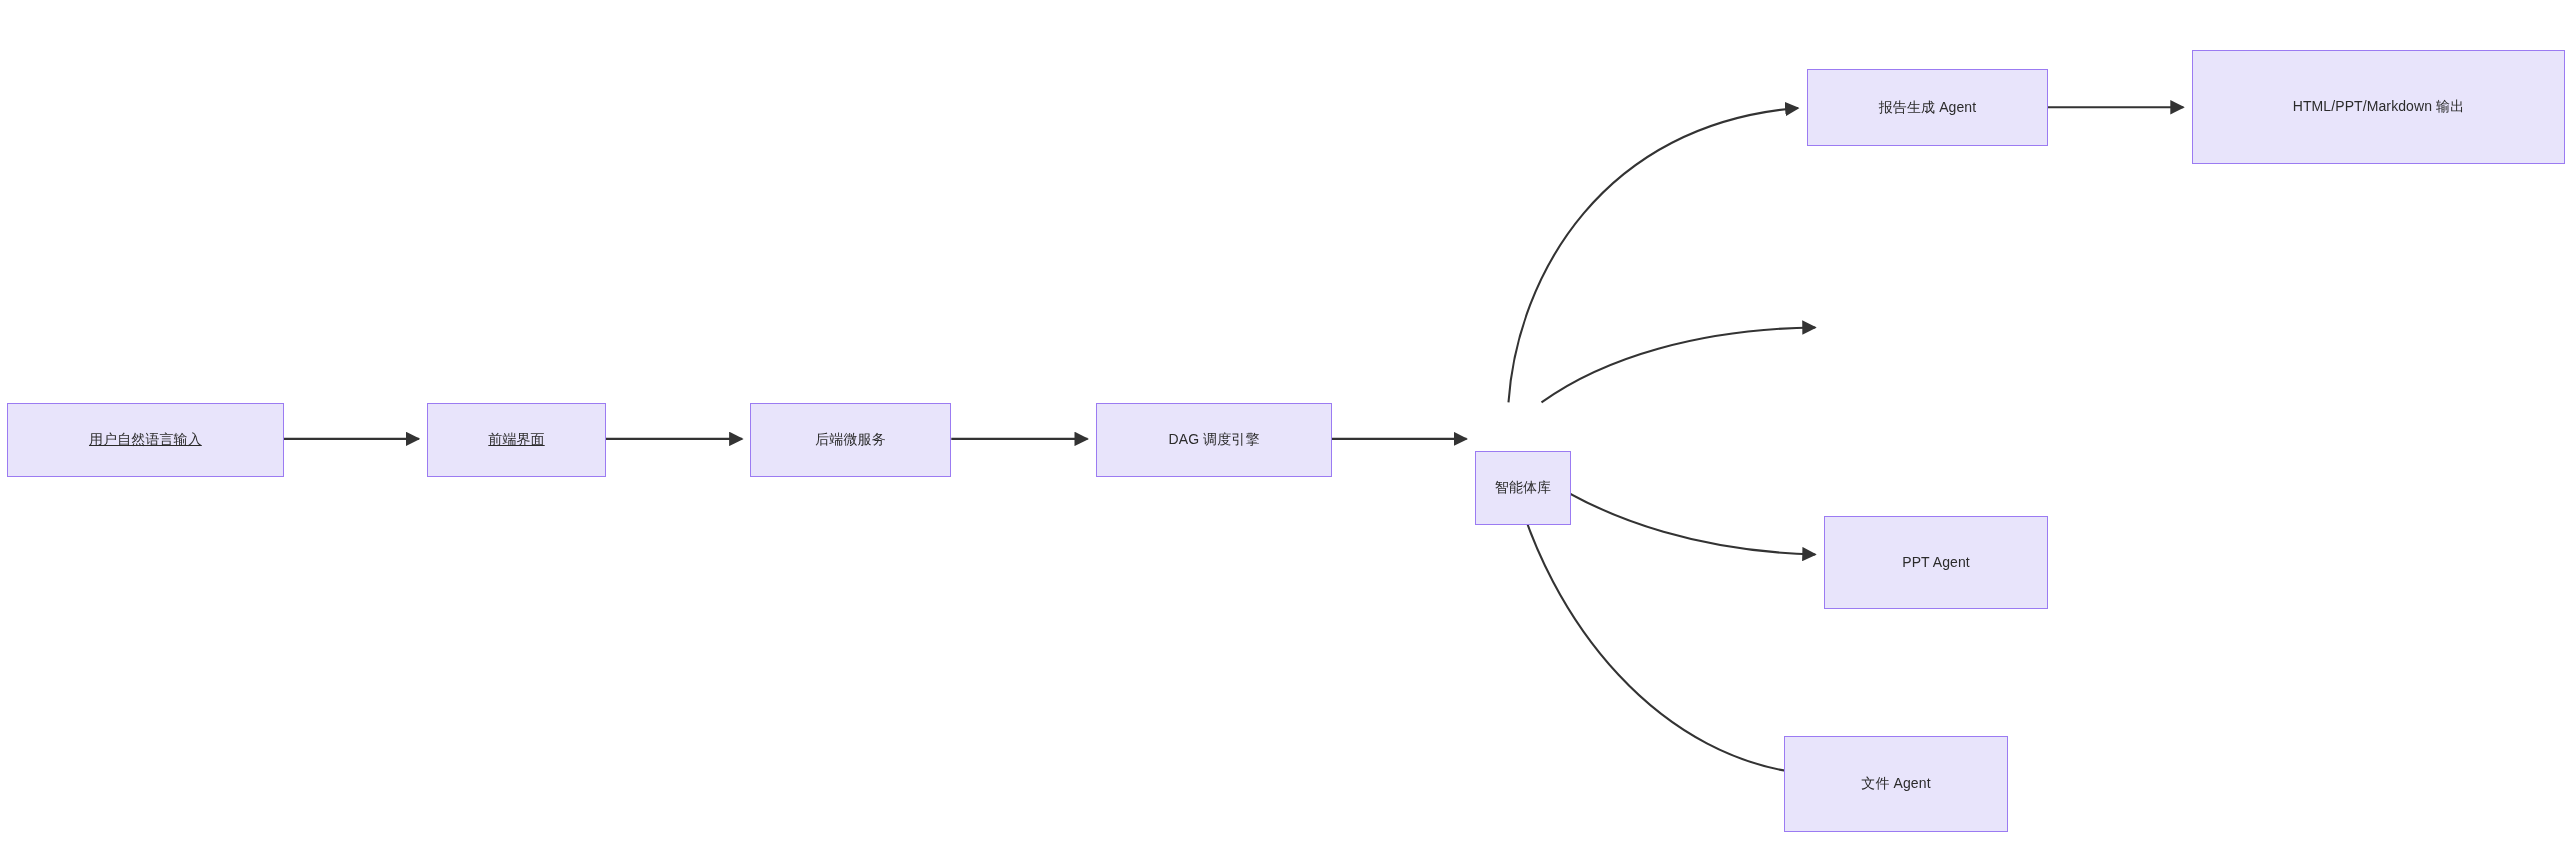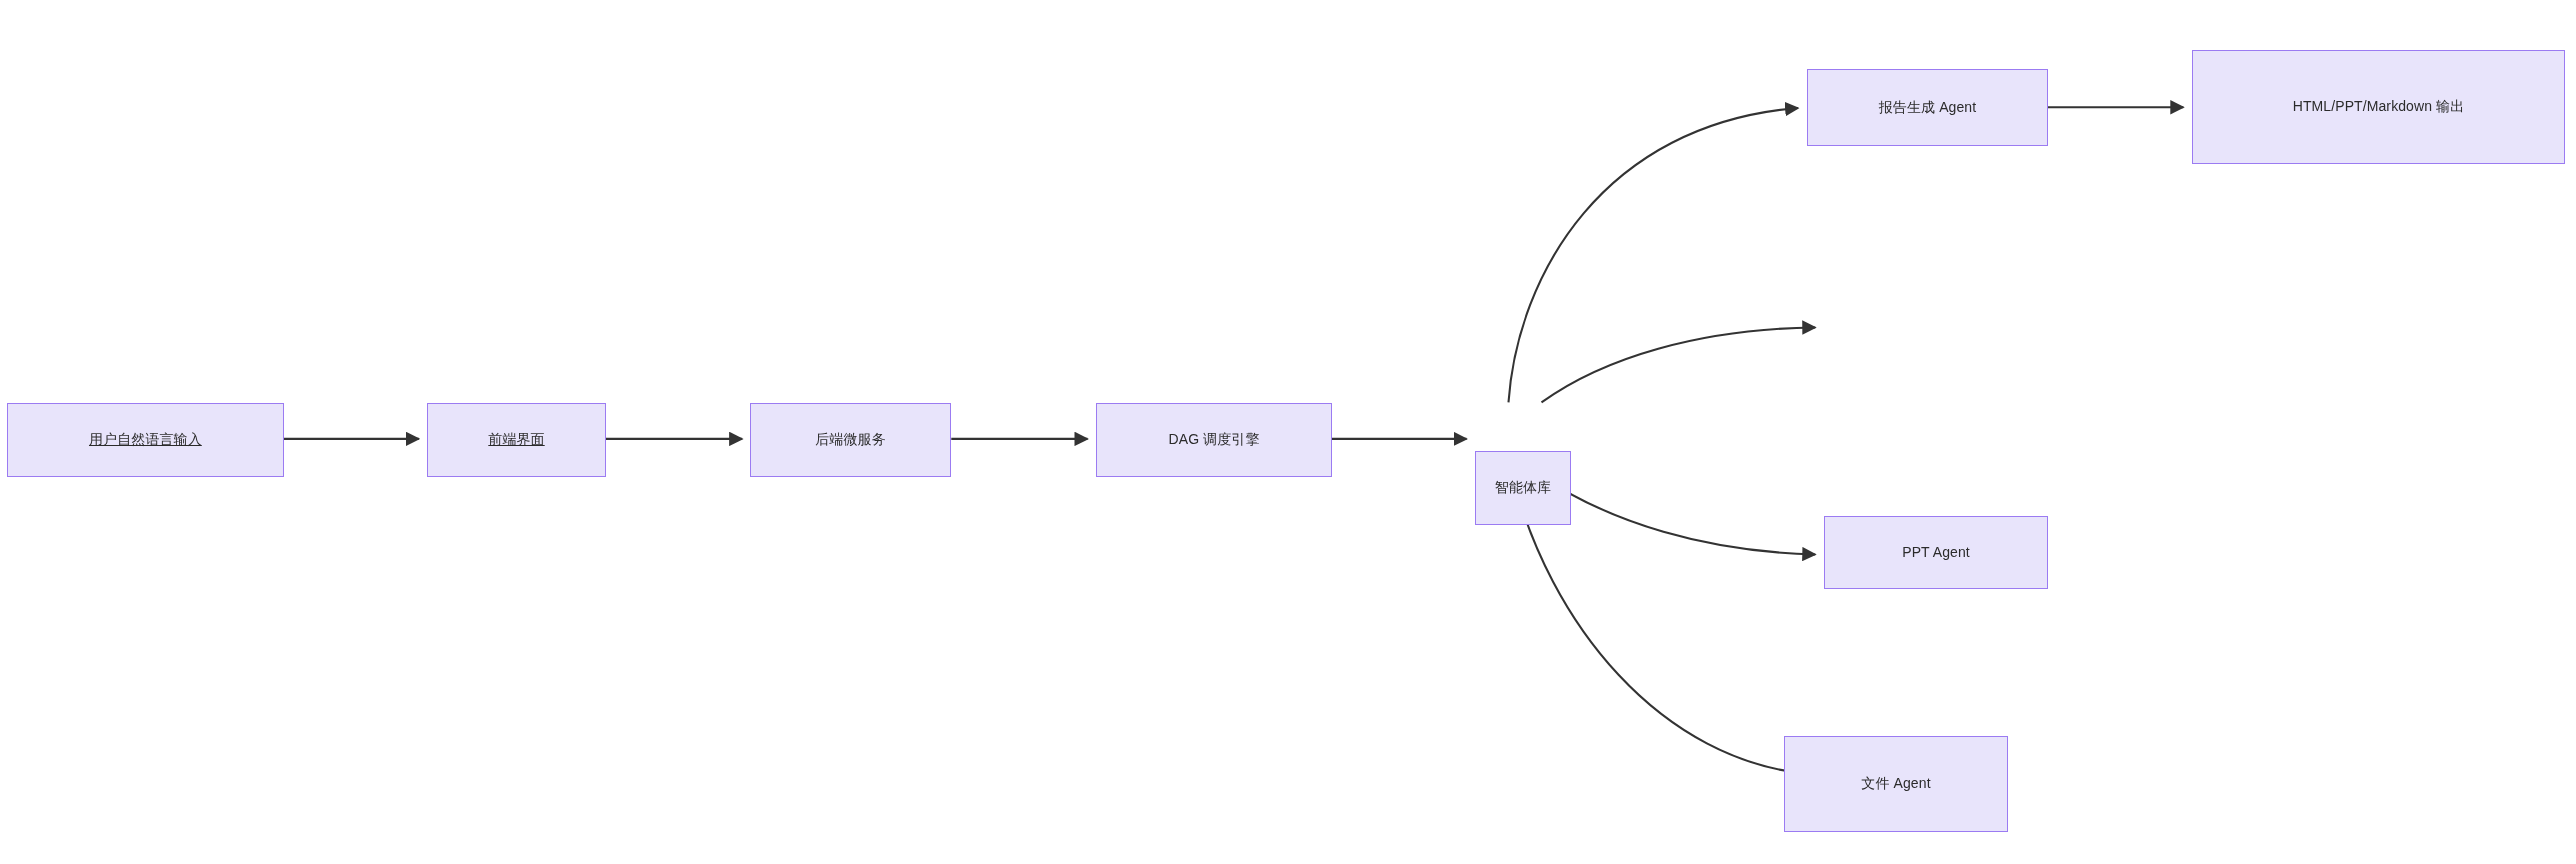--- a/index.html
+++ b/index.html
@@ -92,21 +92,21 @@
 
   <div class="node" style="left:1807px; top:69px; width:241px; height:77px;">
     <span class="node-label">报告生成 Agent</span>
   </div>
 
   <div class="node" style="left:2192px; top:50px; width:373px; height:114px;">
     <span class="node-label">HTML/PPT/Markdown 输出</span>
   </div>
 
 
-  <div class="node" style="left:1824px; top:516px; width:224px; height:73px;">
+  <div class="node" style="left:1824px; top:516px; width:224px; height:93px;">
     <span class="node-label">PPT Agent</span>
   </div>
 
   <div class="node" style="left:1784px; top:736px; width:224px; height:96px;">
     <span class="node-label">文件 Agent</span>
   </div>
 
 </div>
 
 

